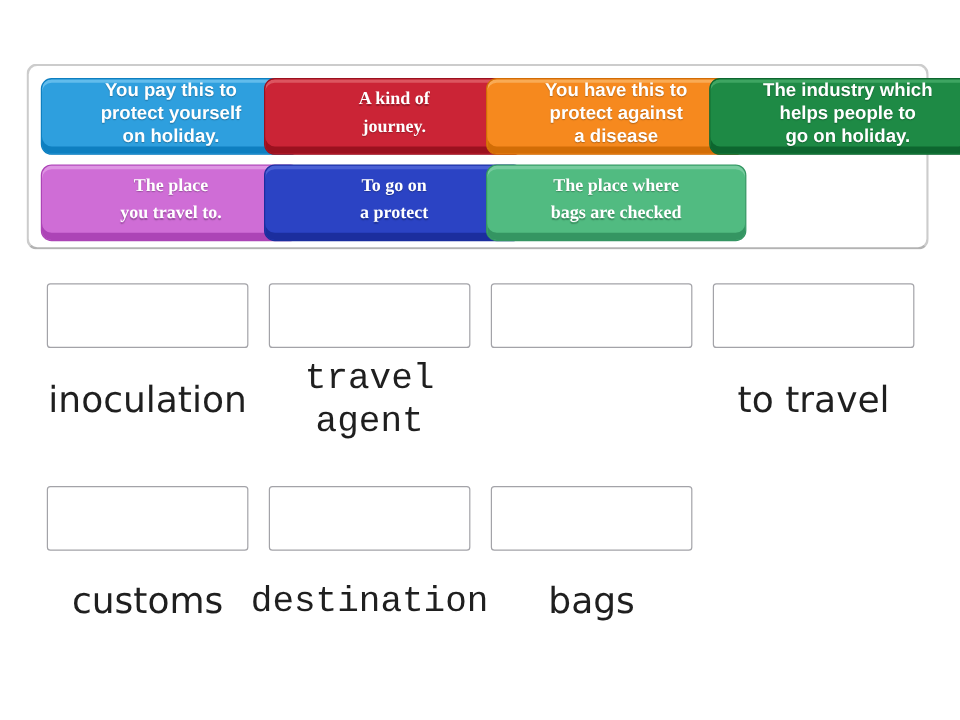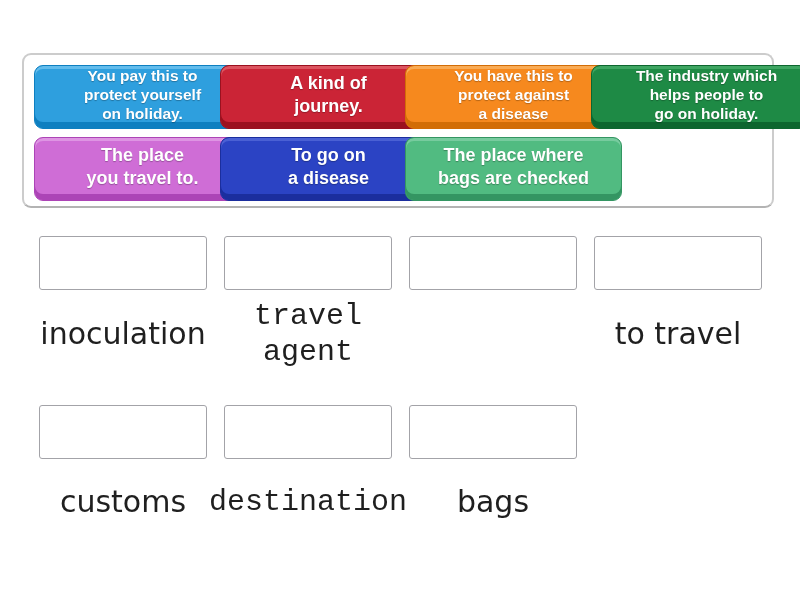--- a/index.html
+++ b/index.html
@@ -19,21 +19,21 @@
     position:absolute;width:217px;height:64px;box-sizing:border-box;
     display:flex;align-items:center;justify-content:center;text-align:center;
     border-radius:9px;padding:3px 6px 8px 6px;cursor:pointer;
     background:var(--main,#888);
     border:1px solid var(--dark,#555);
     box-shadow:inset 0 -6px 0 var(--dark,#555), inset 0 3px 0 var(--light,#bbb);
     color:#ffffff;font-weight:bold;white-space:pre-line;
     text-shadow:0 1px 1px rgba(0,0,0,0.28);
   }
   .card.small{font-size:15.5px;line-height:19px;}
-  .card.large{font-size:18px;line-height:23px;}
+  .card.large{font-size:15px;line-height:23px;font-family:Liberation Serif, serif;}
   .card.r1c1{left:10px;top:10px;}
   .card.r1c2{left:196px;top:10px;}
   .card.r1c3{left:381px;top:10px;}
   .card.r1c4{left:567px;top:10px;padding-left:20px;}
   .card.r2c1{left:10px;top:82px;}
   .card.r2c2{left:196px;top:82px;}
   .card.r2c3{left:381px;top:82px;}
 
   
   .slot{
@@ -66,21 +66,21 @@
 journey.</button>
     <button class="card small r1c3" style="--main: #F6891E; --dark: #D26D06; --light: #F9AB55;">You have this to
 protect against
 a disease</button>
     <button class="card small r1c4" style="--main: #1E8A45; --dark: #0D662F; --light: #3EA562;">The industry which
 helps people to
 go on holiday.</button>
     <button class="card large r2c1" style="--main: #CF6DD6; --dark: #AC44B6; --light: #DE95E3;">The place
 you travel to.</button>
     <button class="card large r2c2" style="--main: #2B43C4; --dark: #1B2E9E; --light: #4A60D4;">To go on
-a disease</button>
+a protect</button>
     <button class="card large r2c3" style="--main: #51BB81; --dark: #349562; --light: #77CB9E;">The place where
 bags are checked</button>
   </div>
 
   <div class="slot row1 c1"></div>
   <div class="slot row1 c2"></div>
   <div class="slot row1 c3"></div>
   <div class="slot row1 c4"></div>
 
   <div class="answer row1 c1">inoculation</div>

